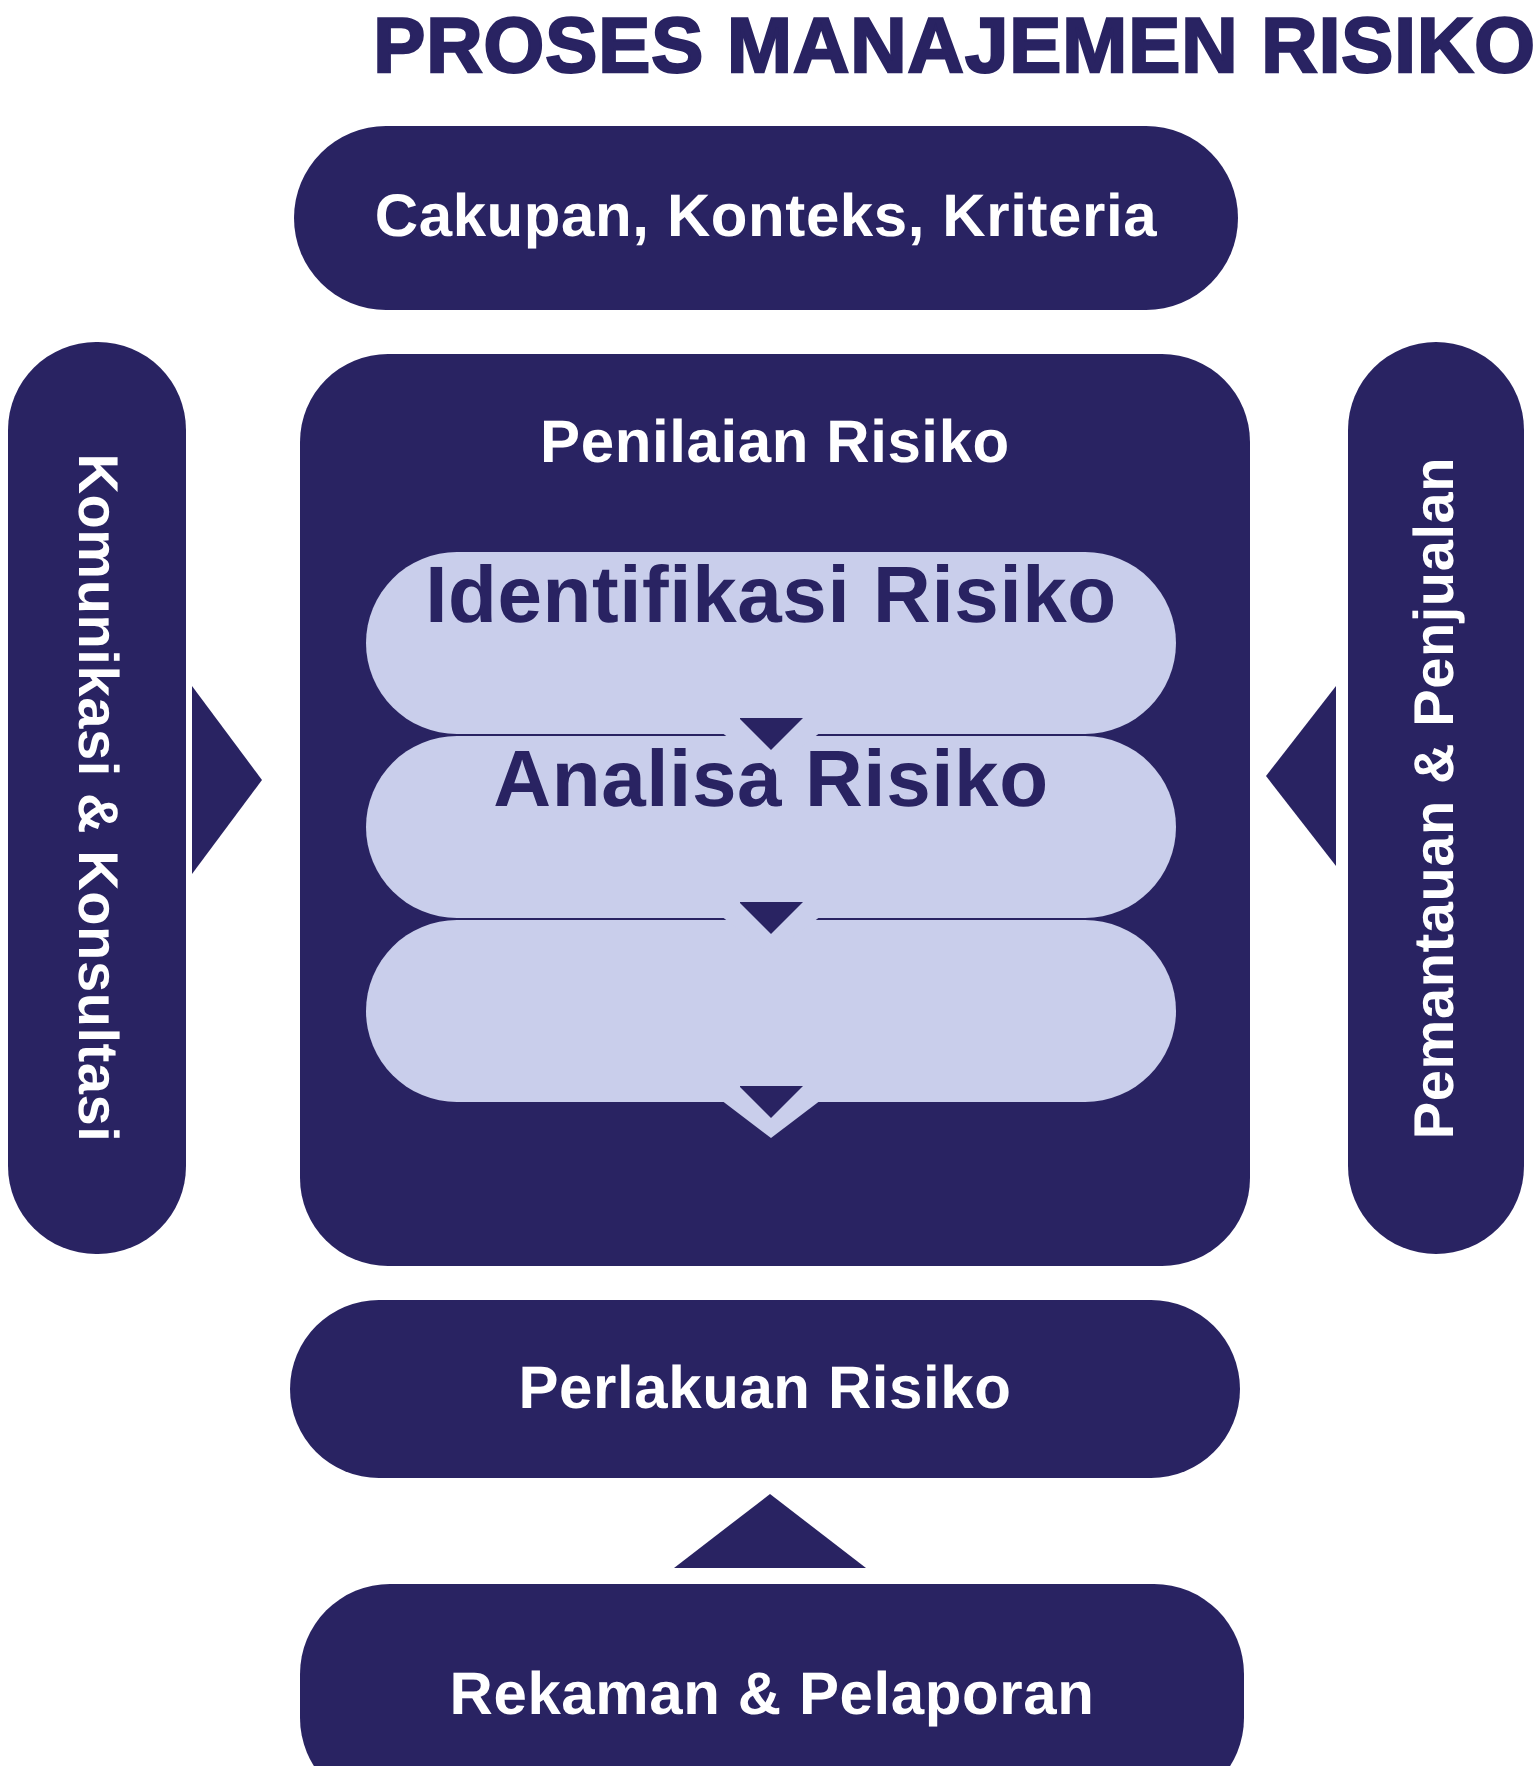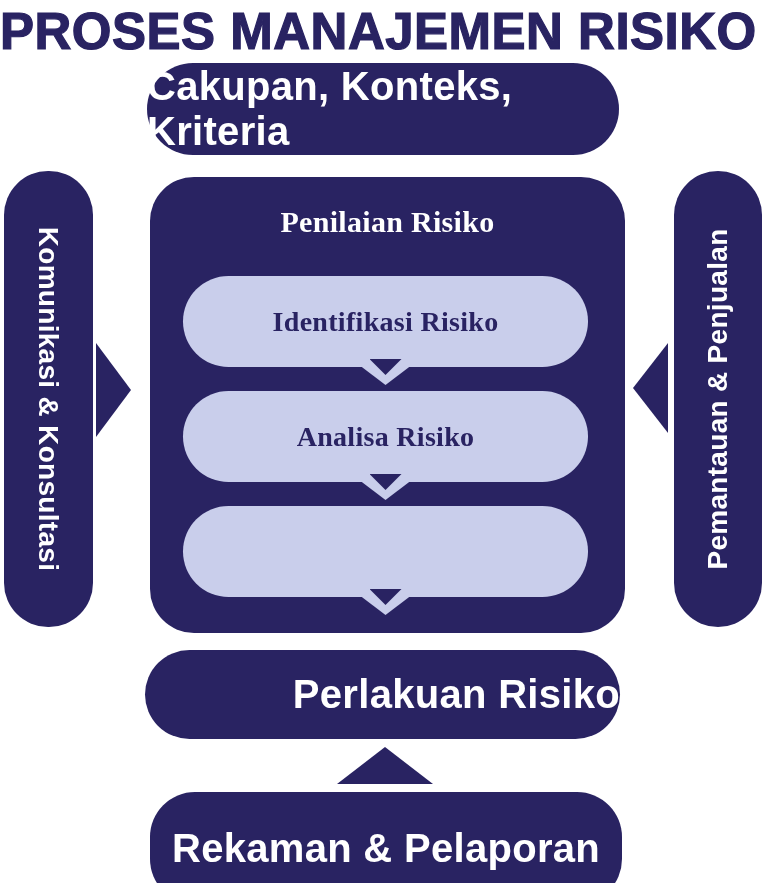--- a/index.html
+++ b/index.html
@@ -15,40 +15,40 @@
   }
   .canvas {
     position: relative;
     width: 768px; height: 883px;
     background: #ffffff;
     overflow: hidden;
   }
   .diagram-title {
     position: absolute;
     left: 0; top: 2px; width: 768px;
-    text-align: left;
-    font-size: 51px;
+    text-align: right;
+    font-size: 39px;
     font-weight: bold;
     letter-spacing: 0.5px;
     color: var(--navy);
     -webkit-text-stroke: 1.2px var(--navy);
   }
   .pill {
     position: absolute;
     background: var(--navy);
     color: var(--text-light);
     display: flex;
     align-items: center;
     justify-content: center;
     font-weight: bold;
-    font-size: 40px;
+    font-size: 30px;
     letter-spacing: 0.3px;
   }
   .pill-top      { left: 147px; top:  63px; width: 472px; height: 92px; border-radius: 46px; }
-  .pill-treat    { left: 145px; top: 650px; width: 475px; height: 89px; border-radius: 45px; justify-content: flex-end; }
+  .pill-treat    { left: 145px; top: 650px; width: 475px; height: 89px; border-radius: 45px; }
   .pill-record   { left: 150px; top: 792px; width: 472px; height: 112px; border-radius: 45px; }
   .rail {
     position: absolute;
     top: 171px; height: 456px;
     background: var(--navy);
     color: var(--text-light);
     display: flex;
     align-items: center;
     justify-content: center;
     border-radius: 44px;
@@ -62,48 +62,46 @@
     letter-spacing: 0.3px;
   }
   .rail-left  .vlabel { transform: rotate(90deg); }
   .rail-right .vlabel { transform: rotate(-90deg); }
   .assessment-box {
     position: absolute;
     left: 150px; top: 177px;
     width: 475px; height: 456px;
     background: var(--navy);
     border-radius: 44px;
-    font-family: Liberation Serif, serif;
   }
   .assessment-heading {
     position: absolute;
     left: 0; top: 28px; width: 100%;
     text-align: center;
     color: var(--text-light);
     font-weight: bold;
     font-size: 30px;
     letter-spacing: 0.3px;
   }
   .steps {
     position: absolute;
     left: 33px; top: 99px;
     width: 405px;
   }
   .step {
     position: relative;
     width: 405px; height: 91px;
-    margin-bottom: 24px;
+    margin-bottom: 1px;
     background: var(--lavender);
     color: var(--navy);
     border-radius: 46px;
     display: flex;
-    align-items: center;
     justify-content: center;
     font-weight: bold;
-    font-size: 28px;
+    font-size: 40px;
     letter-spacing: 0.3px;
   }
   .tail {
     position: absolute;
     left: 50%; top: 90px;
     width: 50px; height: 19px;
     margin-left: -25px;
     background: var(--lavender);
     clip-path: polygon(0 0, 100% 0, 50% 100%);
     z-index: 1;

